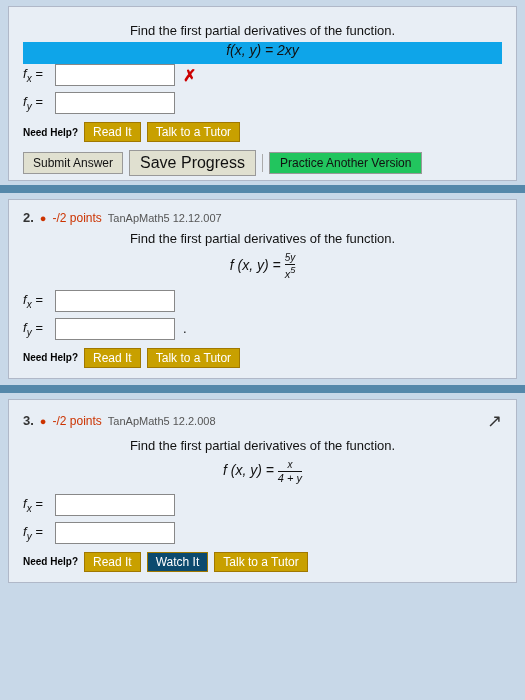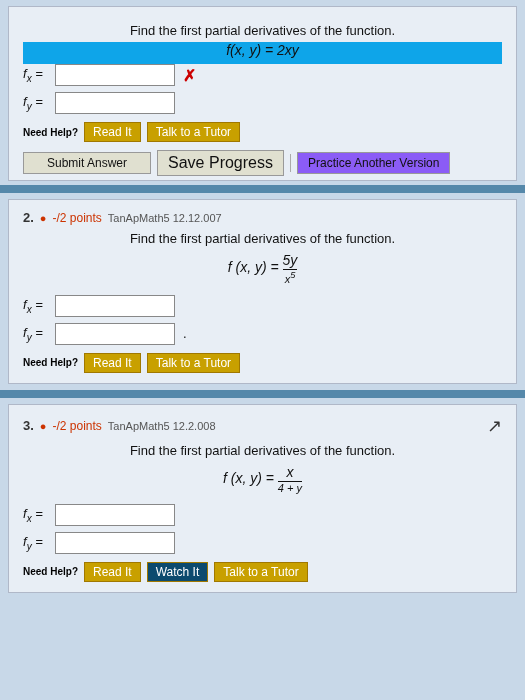--- a/index.html
+++ b/index.html
@@ -56,21 +56,21 @@
     }
     .function-display .func-frac {
       display: inline-block;
       vertical-align: middle;
       text-align: center;
     }
     .func-frac .numerator {
       display: block;
       border-bottom: 1px solid #111;
       padding-bottom: 1px;
-      font-size: 14px;
+      font-size: 10px;
     }
     .func-frac .denominator {
       display: block;
       font-size: 11px;
     }
     .input-row {
       display: flex;
       align-items: center;
       margin-bottom: 6px;
       gap: 4px;
@@ -135,34 +135,34 @@
     .action-row {
       display: flex;
       align-items: center;
       margin-top: 8px;
       gap: 6px;
     }
     .btn-submit {
       background: #e0e0d0;
       color: #111;
       border: 1px solid #999;
-      padding: 3px 23px;
+      padding: 3px 9px;
       font-size: 12px;
       cursor: pointer;
     }
     .btn-save {
       background: #e0e0d0;
       color: #111;
       border: 1px solid #999;
       padding: 3px 10px;
       font-size: 16px;
       cursor: pointer;
     }
     .btn-practice {
-      background: #8b5cf6;
+      background: #22c55e;
       color: #111;
       border: 1px solid #999;
       padding: 3px 10px;
       font-size: 12px;
       cursor: pointer;
     }
     .separator {
       width: 1px;
       height: 18px;
       background: #aaa;

